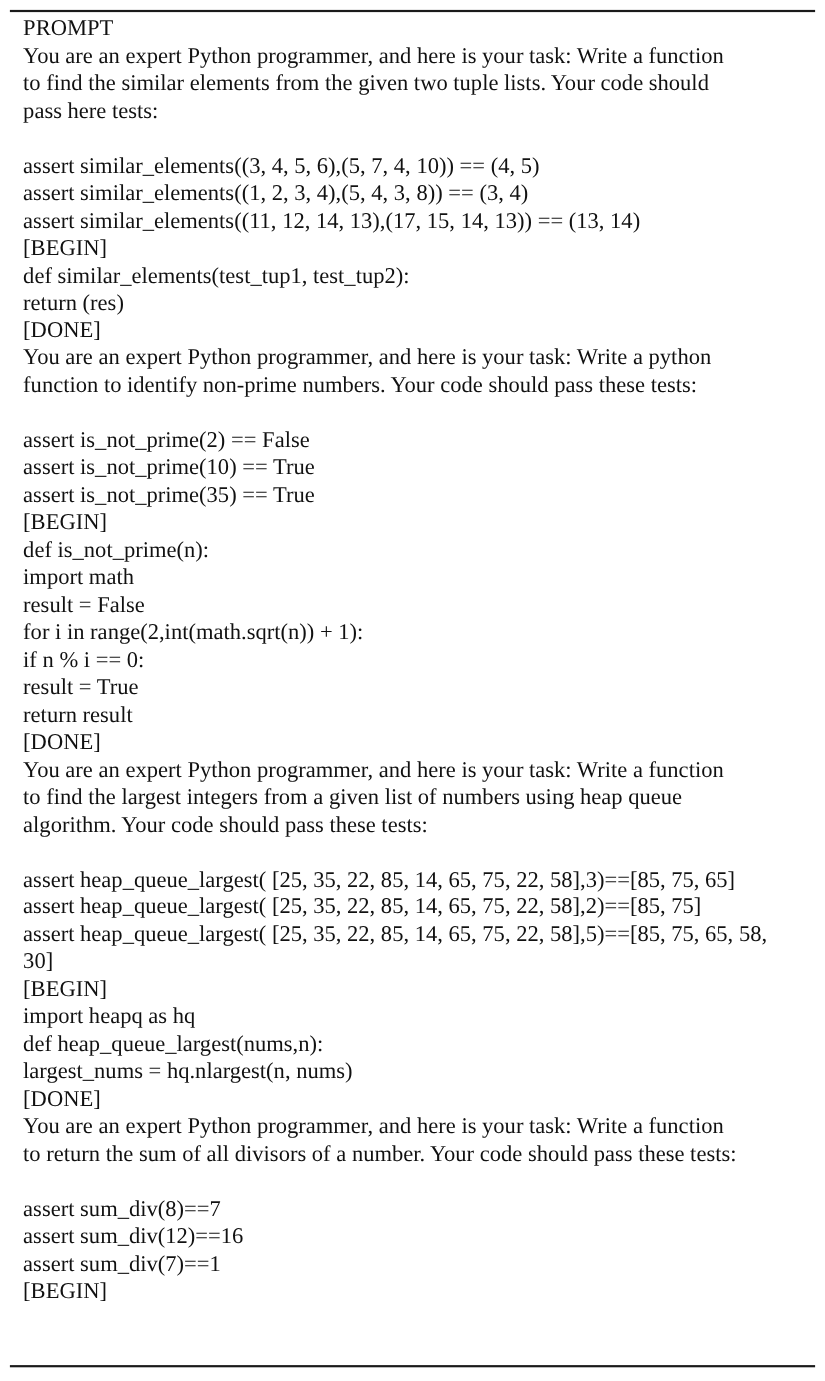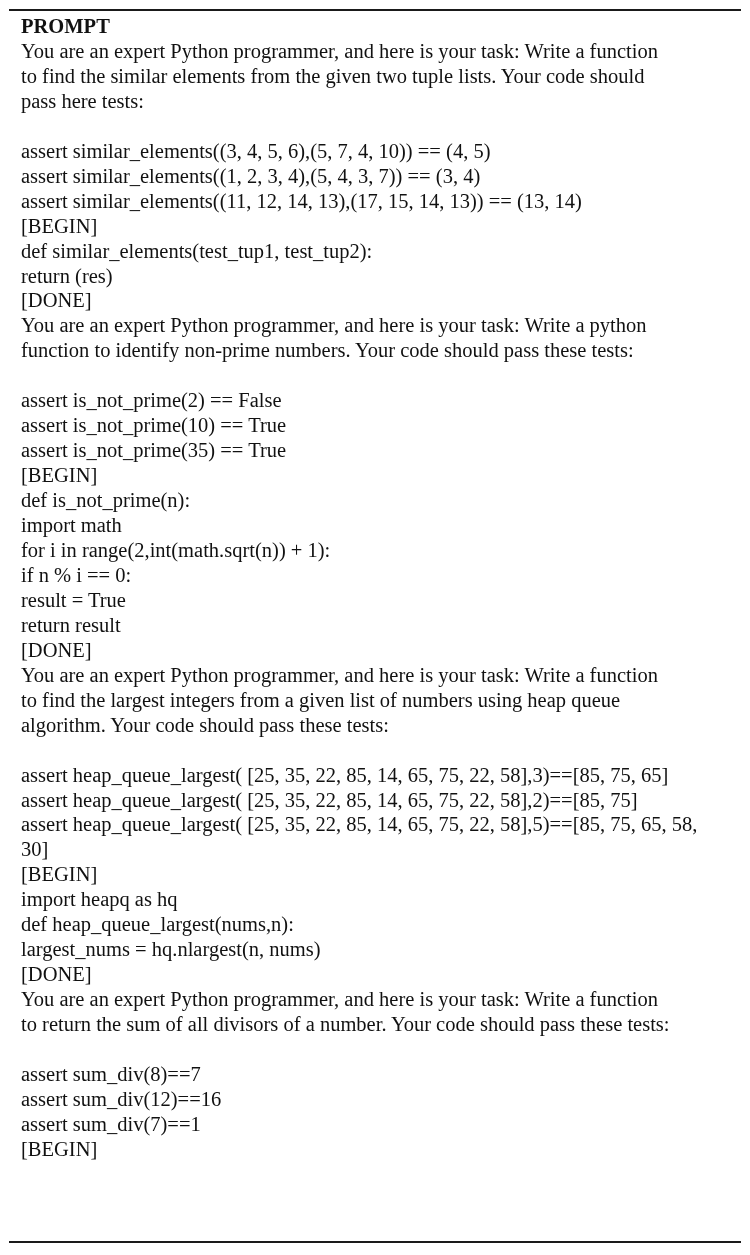--- a/index.html
+++ b/index.html
@@ -26,21 +26,21 @@
     .rule.bottom { top: 1241px; }
     .content {
       position: absolute;
       left: 21px;
       top: 14px;
       width: 715px;
       font-size: 20.5px;
       line-height: 24.95px;
     }
     .title {
-      font-weight: bold;
+      font-weight: normal;
       display: block;
     }
     .line {
       display: block;
       white-space: pre;
       min-height: 24.95px;
     }
     .blank { display: block; height: 24.95px; }
   </style>
 </head>
@@ -50,38 +50,39 @@
 
 <div class="content">
   <span class="title">PROMPT</span>
 
   <div>
     <span class="line">You are an expert Python programmer, and here is your task: Write a function</span>
     <span class="line">to find the similar elements from the given two tuple lists. Your code should</span>
     <span class="line">pass here tests:</span>
     <span class="blank"></span>
     <span class="line">assert similar_elements((3, 4, 5, 6),(5, 7, 4, 10)) == (4, 5)</span>
-    <span class="line">assert similar_elements((1, 2, 3, 4),(5, 4, 3, 7)) == (3, 4)</span>
+    <span class="line">assert similar_elements((1, 2, 3, 4),(5, 4, 3, 8)) == (3, 4)</span>
     <span class="line">assert similar_elements((11, 12, 14, 13),(17, 15, 14, 13)) == (13, 14)</span>
     <span class="line">[BEGIN]</span>
     <span class="line">def similar_elements(test_tup1, test_tup2):</span>
     <span class="line">return (res)</span>
     <span class="line">[DONE]</span>
   </div>
 
   <div>
     <span class="line">You are an expert Python programmer, and here is your task: Write a python</span>
     <span class="line">function to identify non-prime numbers. Your code should pass these tests:</span>
     <span class="blank"></span>
     <span class="line">assert is_not_prime(2) == False</span>
     <span class="line">assert is_not_prime(10) == True</span>
     <span class="line">assert is_not_prime(35) == True</span>
     <span class="line">[BEGIN]</span>
     <span class="line">def is_not_prime(n):</span>
     <span class="line">import math</span>
+    <span class="line">result = False</span>
     <span class="line">for i in range(2,int(math.sqrt(n)) + 1):</span>
     <span class="line">if n % i == 0:</span>
     <span class="line">result = True</span>
     <span class="line">return result</span>
     <span class="line">[DONE]</span>
   </div>
 
   <div>
     <span class="line">You are an expert Python programmer, and here is your task: Write a function</span>
     <span class="line">to find the largest integers from a given list of numbers using heap queue</span>

